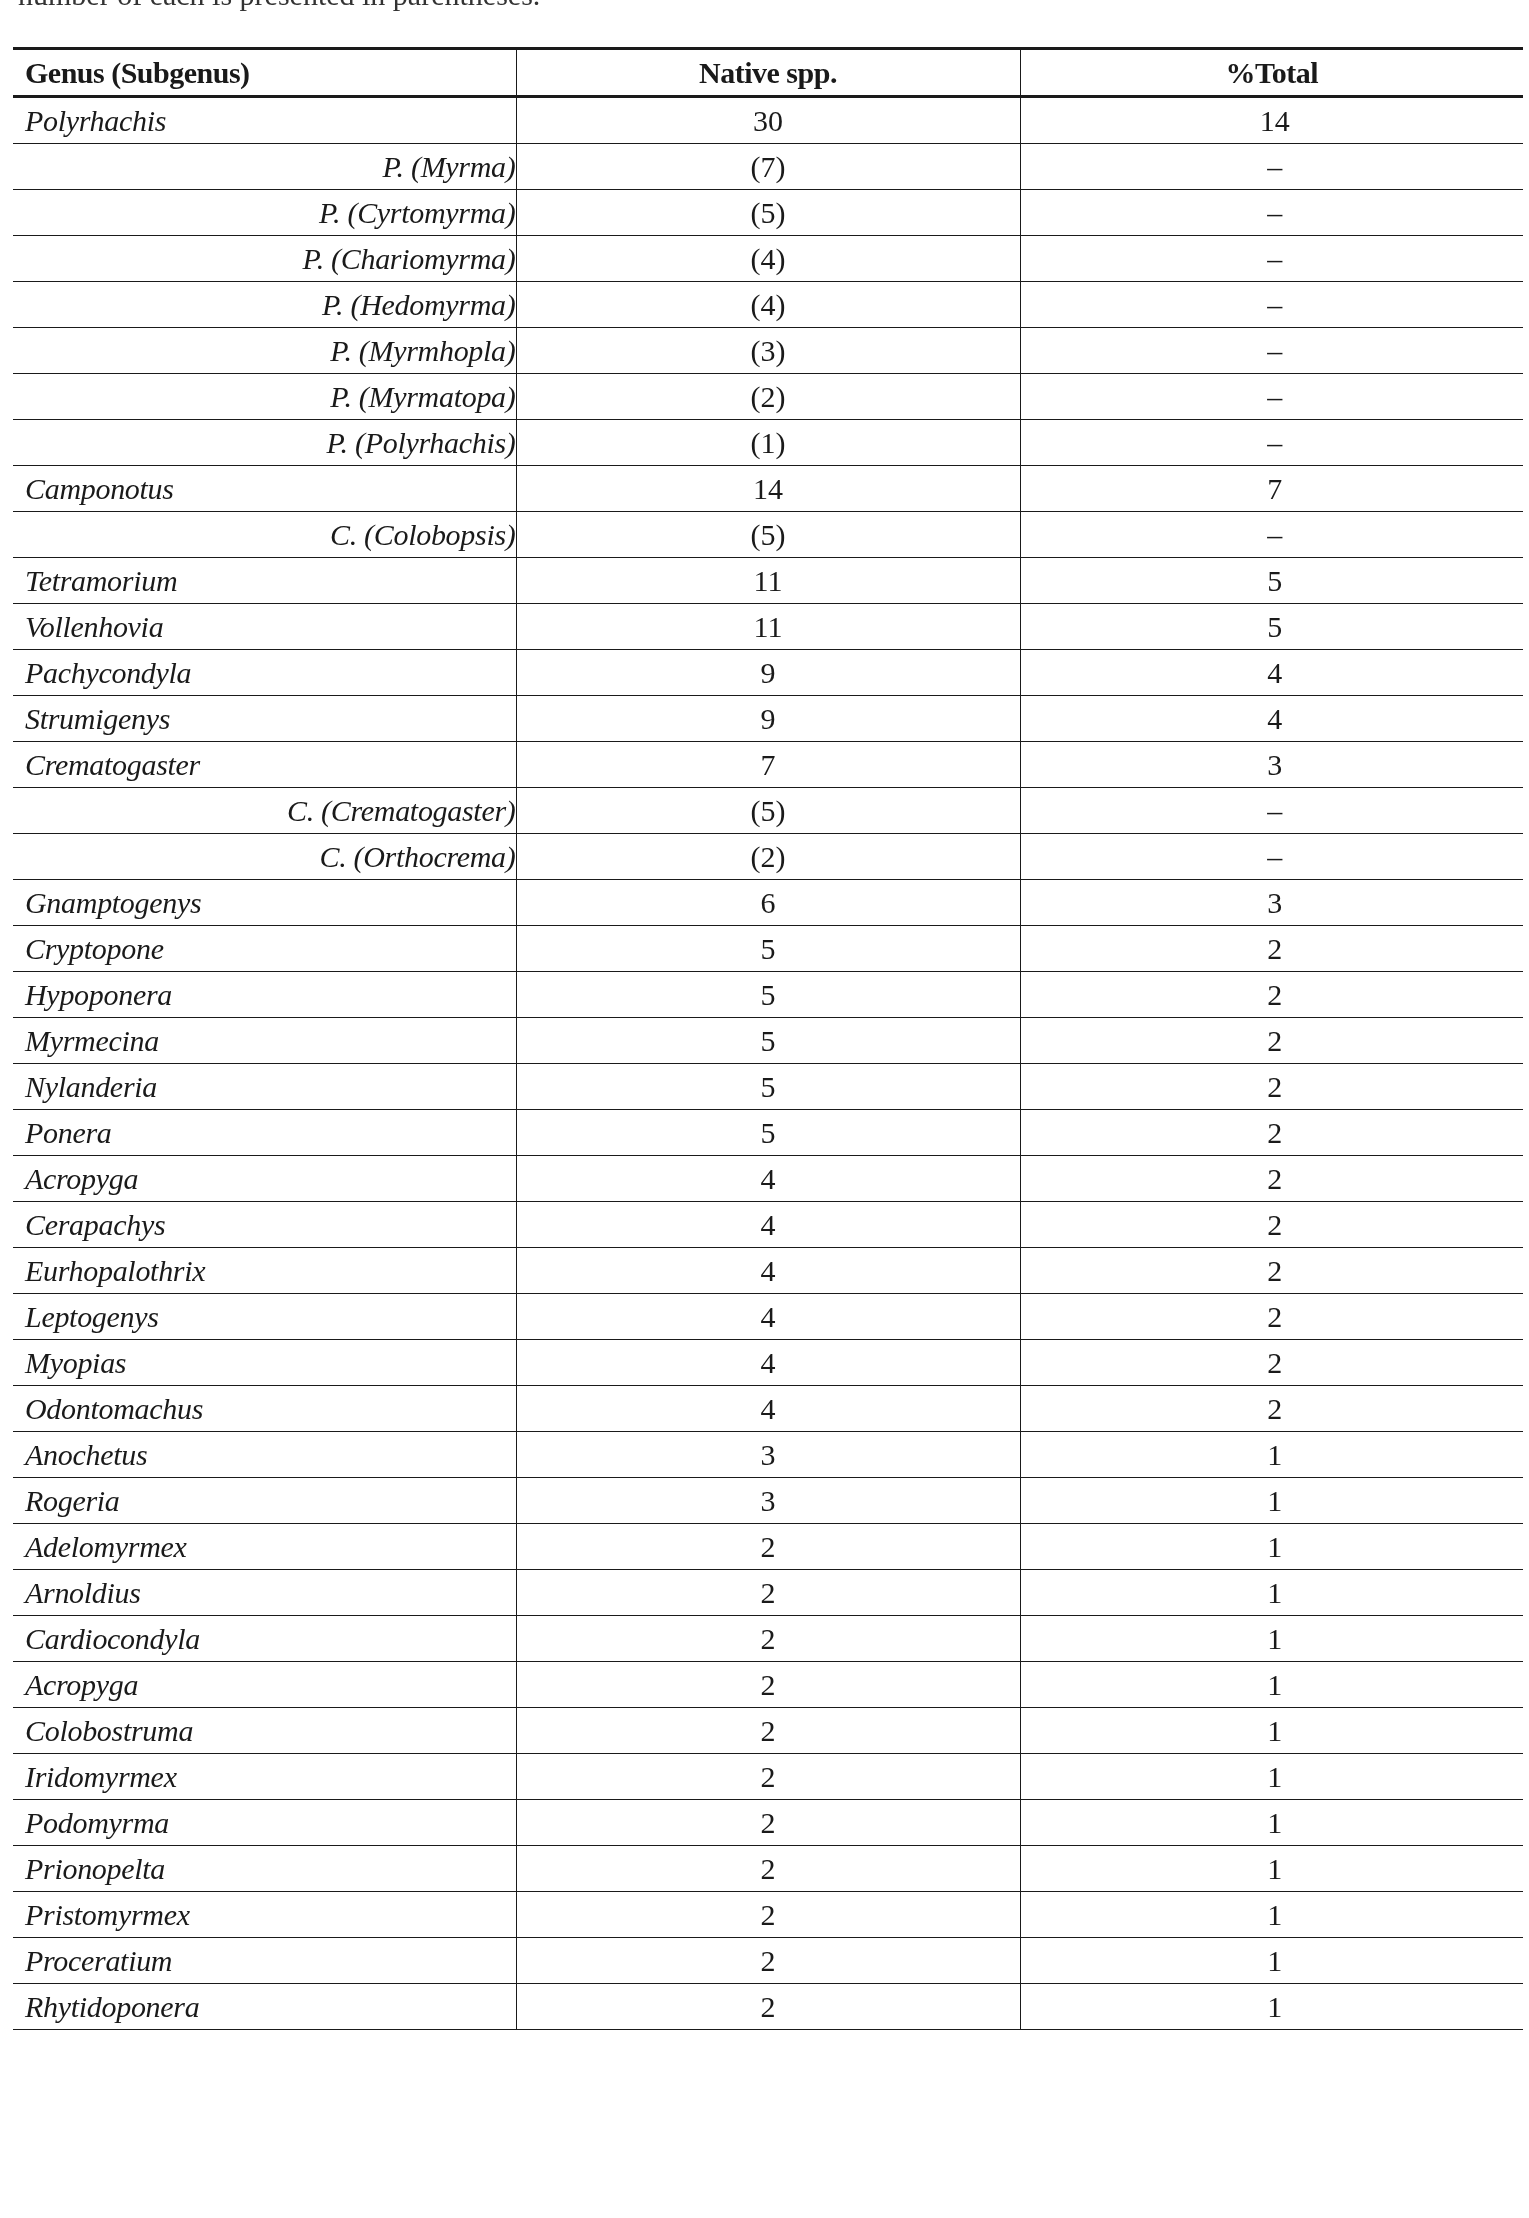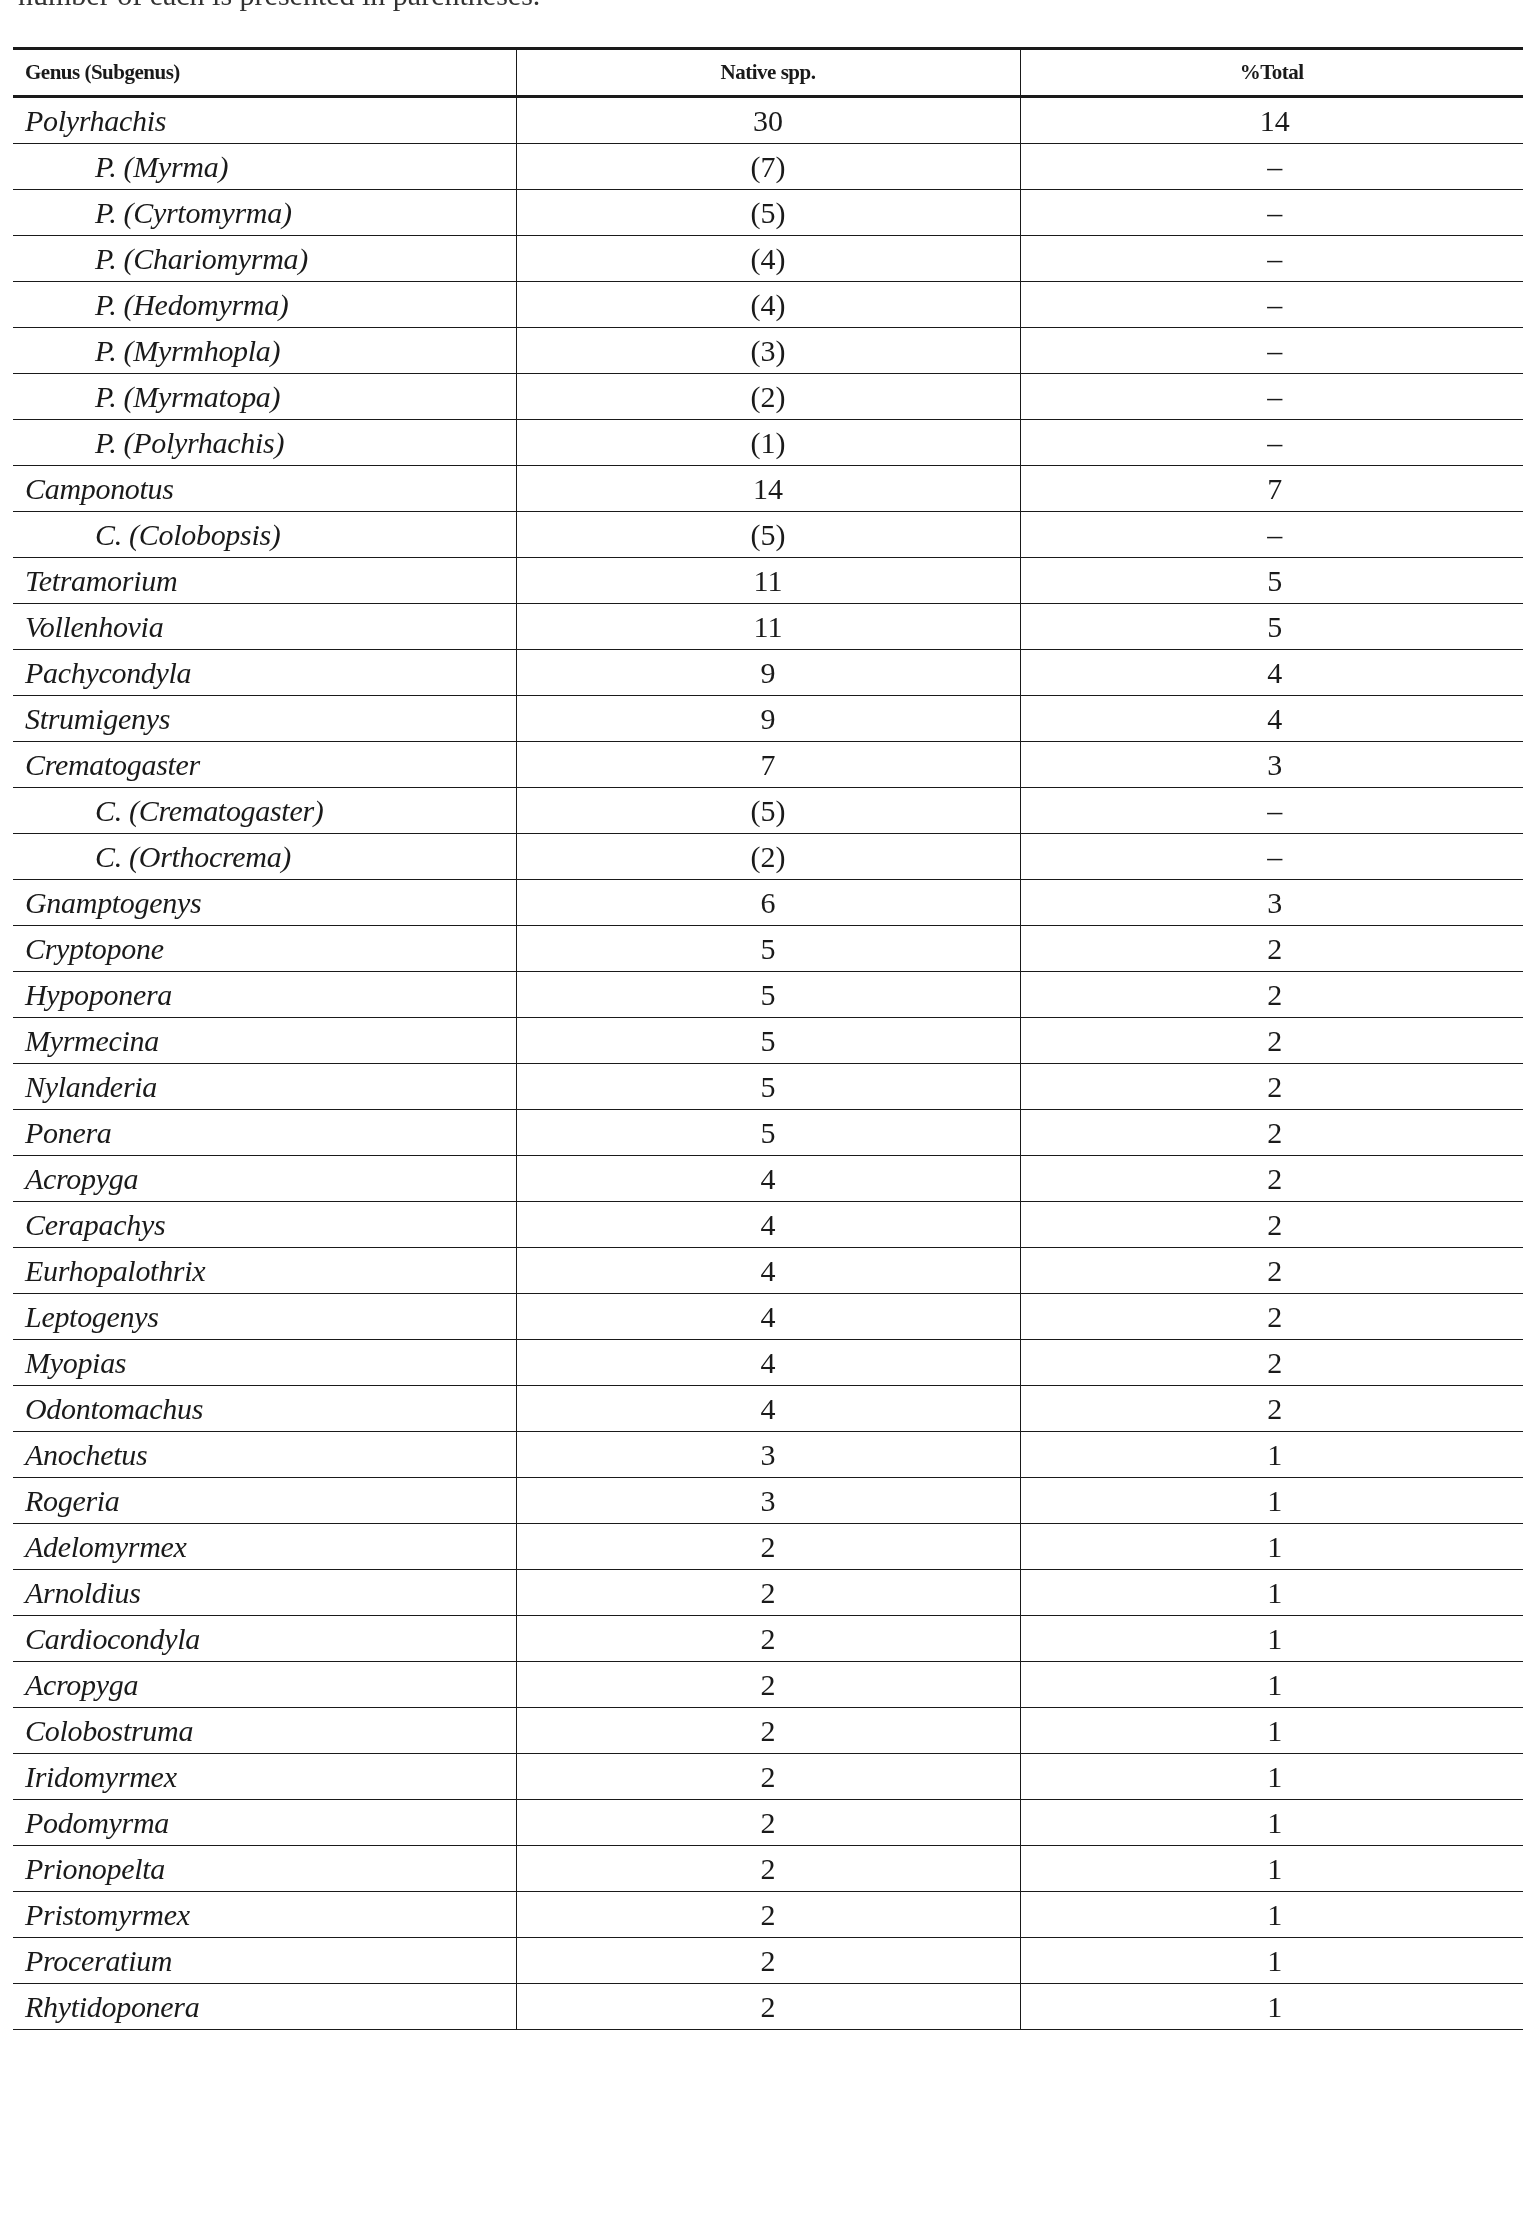--- a/index.html
+++ b/index.html
@@ -31,21 +31,21 @@
     border-collapse: collapse;
     table-layout: fixed;
   }
   .tbl col.c1 { width: 503px; }
   .tbl col.c2 { width: 504px; }
   .tbl col.c3 { width: 503px; }
   .tbl thead th {
     height: 45px;
     padding: 0;
     font-weight: bold;
-    font-size: 21px;
+    font-size: 30px;
     border-top: 3px solid #1a1a1a;
     border-bottom: 3px solid #1a1a1a;
     line-height: 45px;
     letter-spacing: -0.5px;
   }
   .tbl thead th.h1 { text-align: left; padding-left: 12px; }
   .tbl thead th.h2, .tbl thead th.h3 { text-align: center; }
   .tbl th + th, .tbl td + td { border-left: 1.5px solid #1a1a1a; }
   .tbl tbody td {
     height: 45px;
@@ -53,21 +53,21 @@
     font-size: 30px;
     line-height: 45px;
     border-bottom: 1.5px solid #1a1a1a;
     white-space: nowrap;
   }
   .tbl tbody td.name {
     font-style: italic;
     padding-left: 12px;
     letter-spacing: -0.3px;
   }
-  .tbl tbody tr.sub td.name { padding-left: 82px; }
+  .tbl tbody tr.sub td.name { padding-left: 82px; text-align: right; }
   .tbl tbody td.num, .tbl tbody td.pct {
     text-align: center;
   }
   .tbl tbody td.pct { padding-left: 6px; }
 </style>
 </head>
 <body>
 
 <div class="caption">number of each is presented in parentheses.</div>
 

